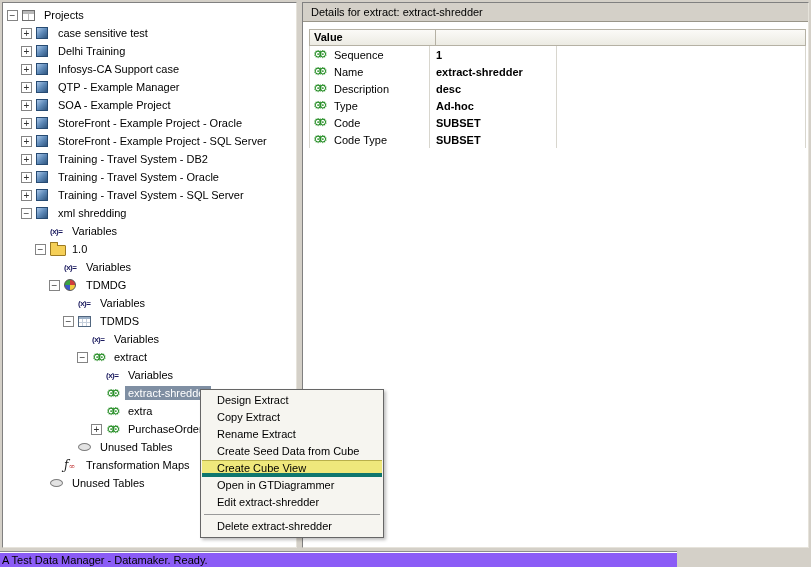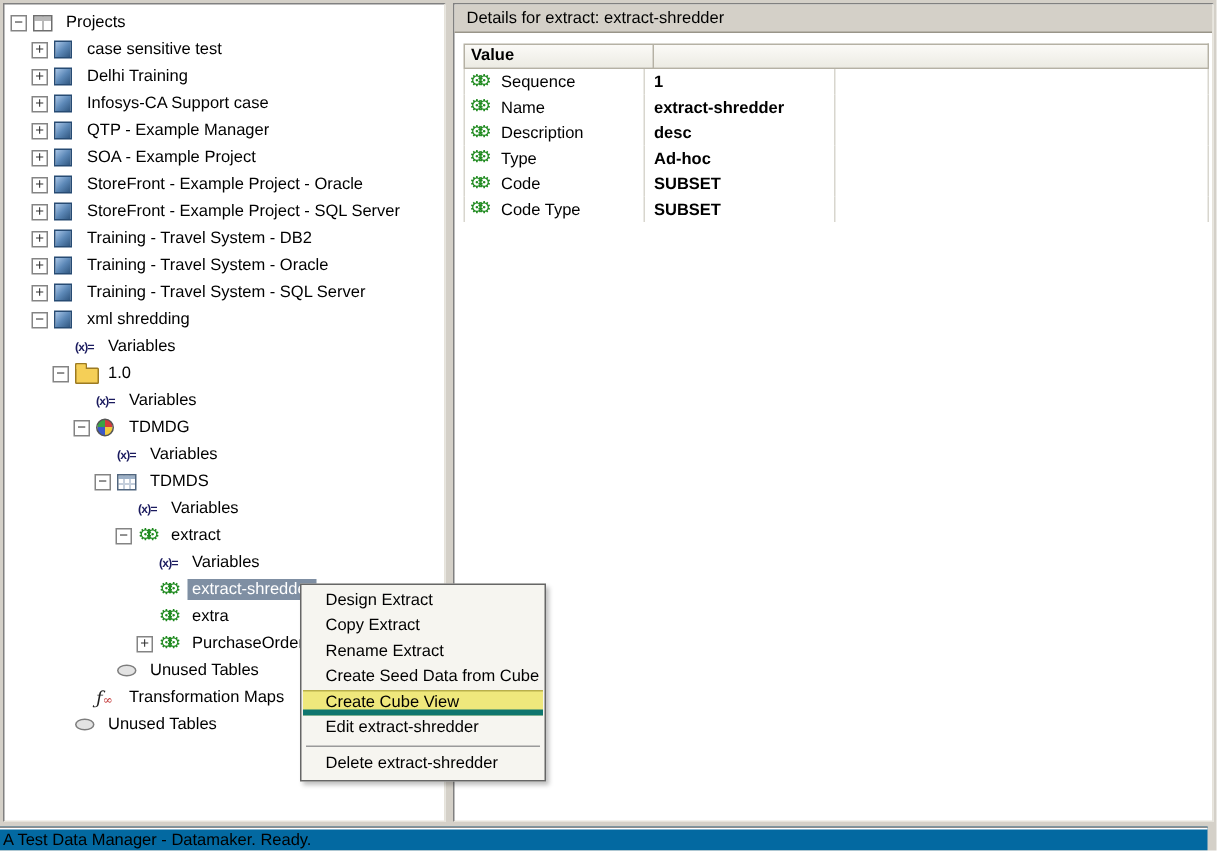--- a/index.html
+++ b/index.html
@@ -58,31 +58,31 @@
     background:linear-gradient(#fbfaf7,#ecebe3); border:1px solid #b5b1a4; border-left:none; }
   .hcell:first-child { border-left:1px solid #b5b1a4; }
   .col1 { width:121px; } .col2 { width:127px; } .col3 { flex:1; }
   .arow { display:flex; height:17px; }
   .acell { box-sizing:border-box; height:17px; display:flex; align-items:center; border-right:1px solid #d8d6ce; overflow:hidden; white-space:nowrap; }
   .acell.col1 { border-left:1px solid #d8d6ce; padding-left:3px; }
   .aname { font-weight:normal; margin-left:2px; }
   .aval { font-weight:bold; padding-left:6px; }
   
   .context-menu {
-    position:absolute; left:200px; top:389px; width:164px; box-sizing:border-box;
+    position:absolute; left:200px; top:389px; width:184px; box-sizing:border-box;
     background:#f6f5f0; border:1px solid #666; padding:2px 1px; z-index:20;
     box-shadow:2px 2px 3px rgba(0,0,0,0.25);
   }
   .menu-item { height:17px; line-height:17px; padding-left:15px; white-space:nowrap; overflow:hidden; }
   .menu-item.hl { box-sizing:border-box; border-top:1px solid #b9b04b; border-bottom:4px solid #0f766e; line-height:15px; }
   .menu-sep { border-top:1px solid #9a9a9a; margin:3px 2px; }
   
   .status-bar {
-    position:absolute; left:0; top:551px; width:805px; height:16px; box-sizing:border-box;
-    background:#0369a1; padding:2px 0 0 2px; border-top:1px solid #8c8c8c;
+    position:absolute; left:0; top:551px; width:677px; height:16px; box-sizing:border-box;
+    background:#8b5cf6; padding:2px 0 0 2px; border-top:1px solid #8c8c8c;
     box-shadow:inset 0 1px 0 #ffffff;
   }
 </style>
 </head>
 <body>
 
 <div class="app">
 
   <div class="tree-panel">
       <div class="trow" style="padding-left: 4px;">
@@ -359,20 +359,21 @@
         </div>
     </div>
   </div>
 
   <div class="context-menu" id="ctx-menu">
       <div class="menu-item">Design Extract</div>
       <div class="menu-item">Copy Extract</div>
       <div class="menu-item">Rename Extract</div>
       <div class="menu-item">Create Seed Data from Cube</div>
       <div class="menu-item hl" style="background: rgb(239, 232, 124);">Create Cube View</div>
+      <div class="menu-item">Open in GTDiagrammer</div>
       <div class="menu-item">Edit extract-shredder</div>
       <div class="menu-sep"></div>
       <div class="menu-item">Delete extract-shredder</div>
     </div>
 
   <div class="status-bar">
     <span>A Test Data Manager - Datamaker. Ready.</span>
   </div>
 
 </div>

